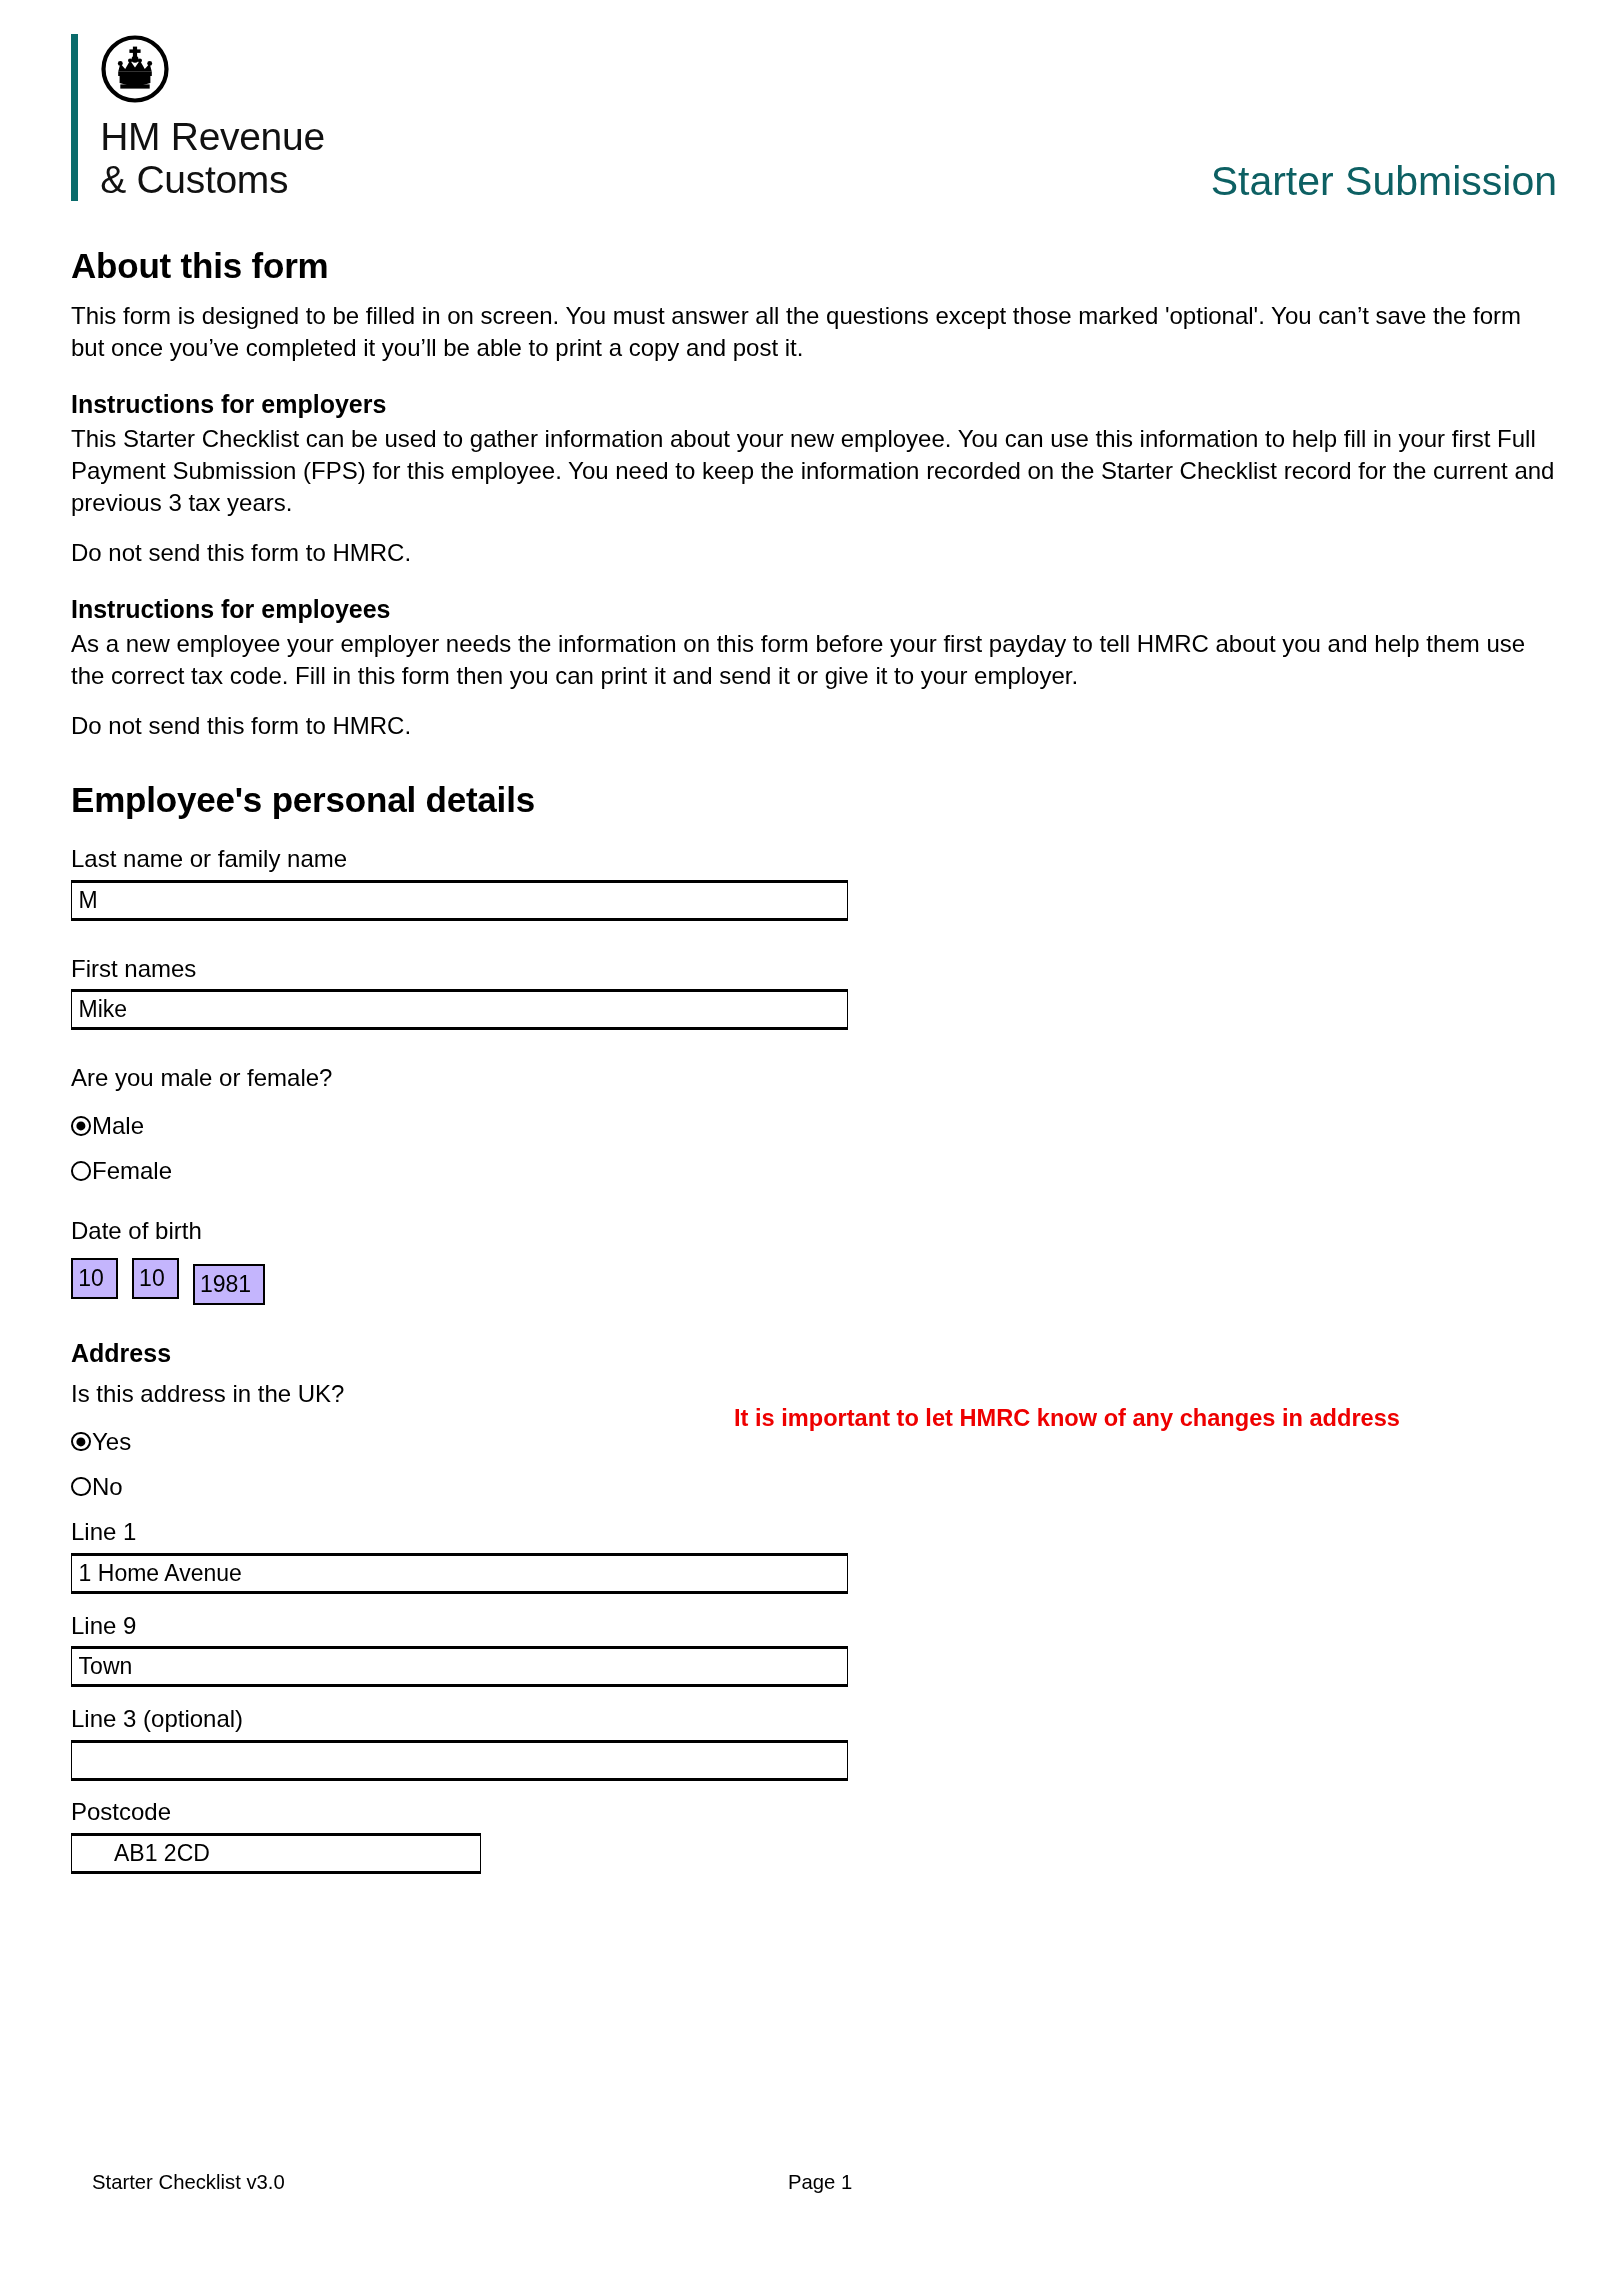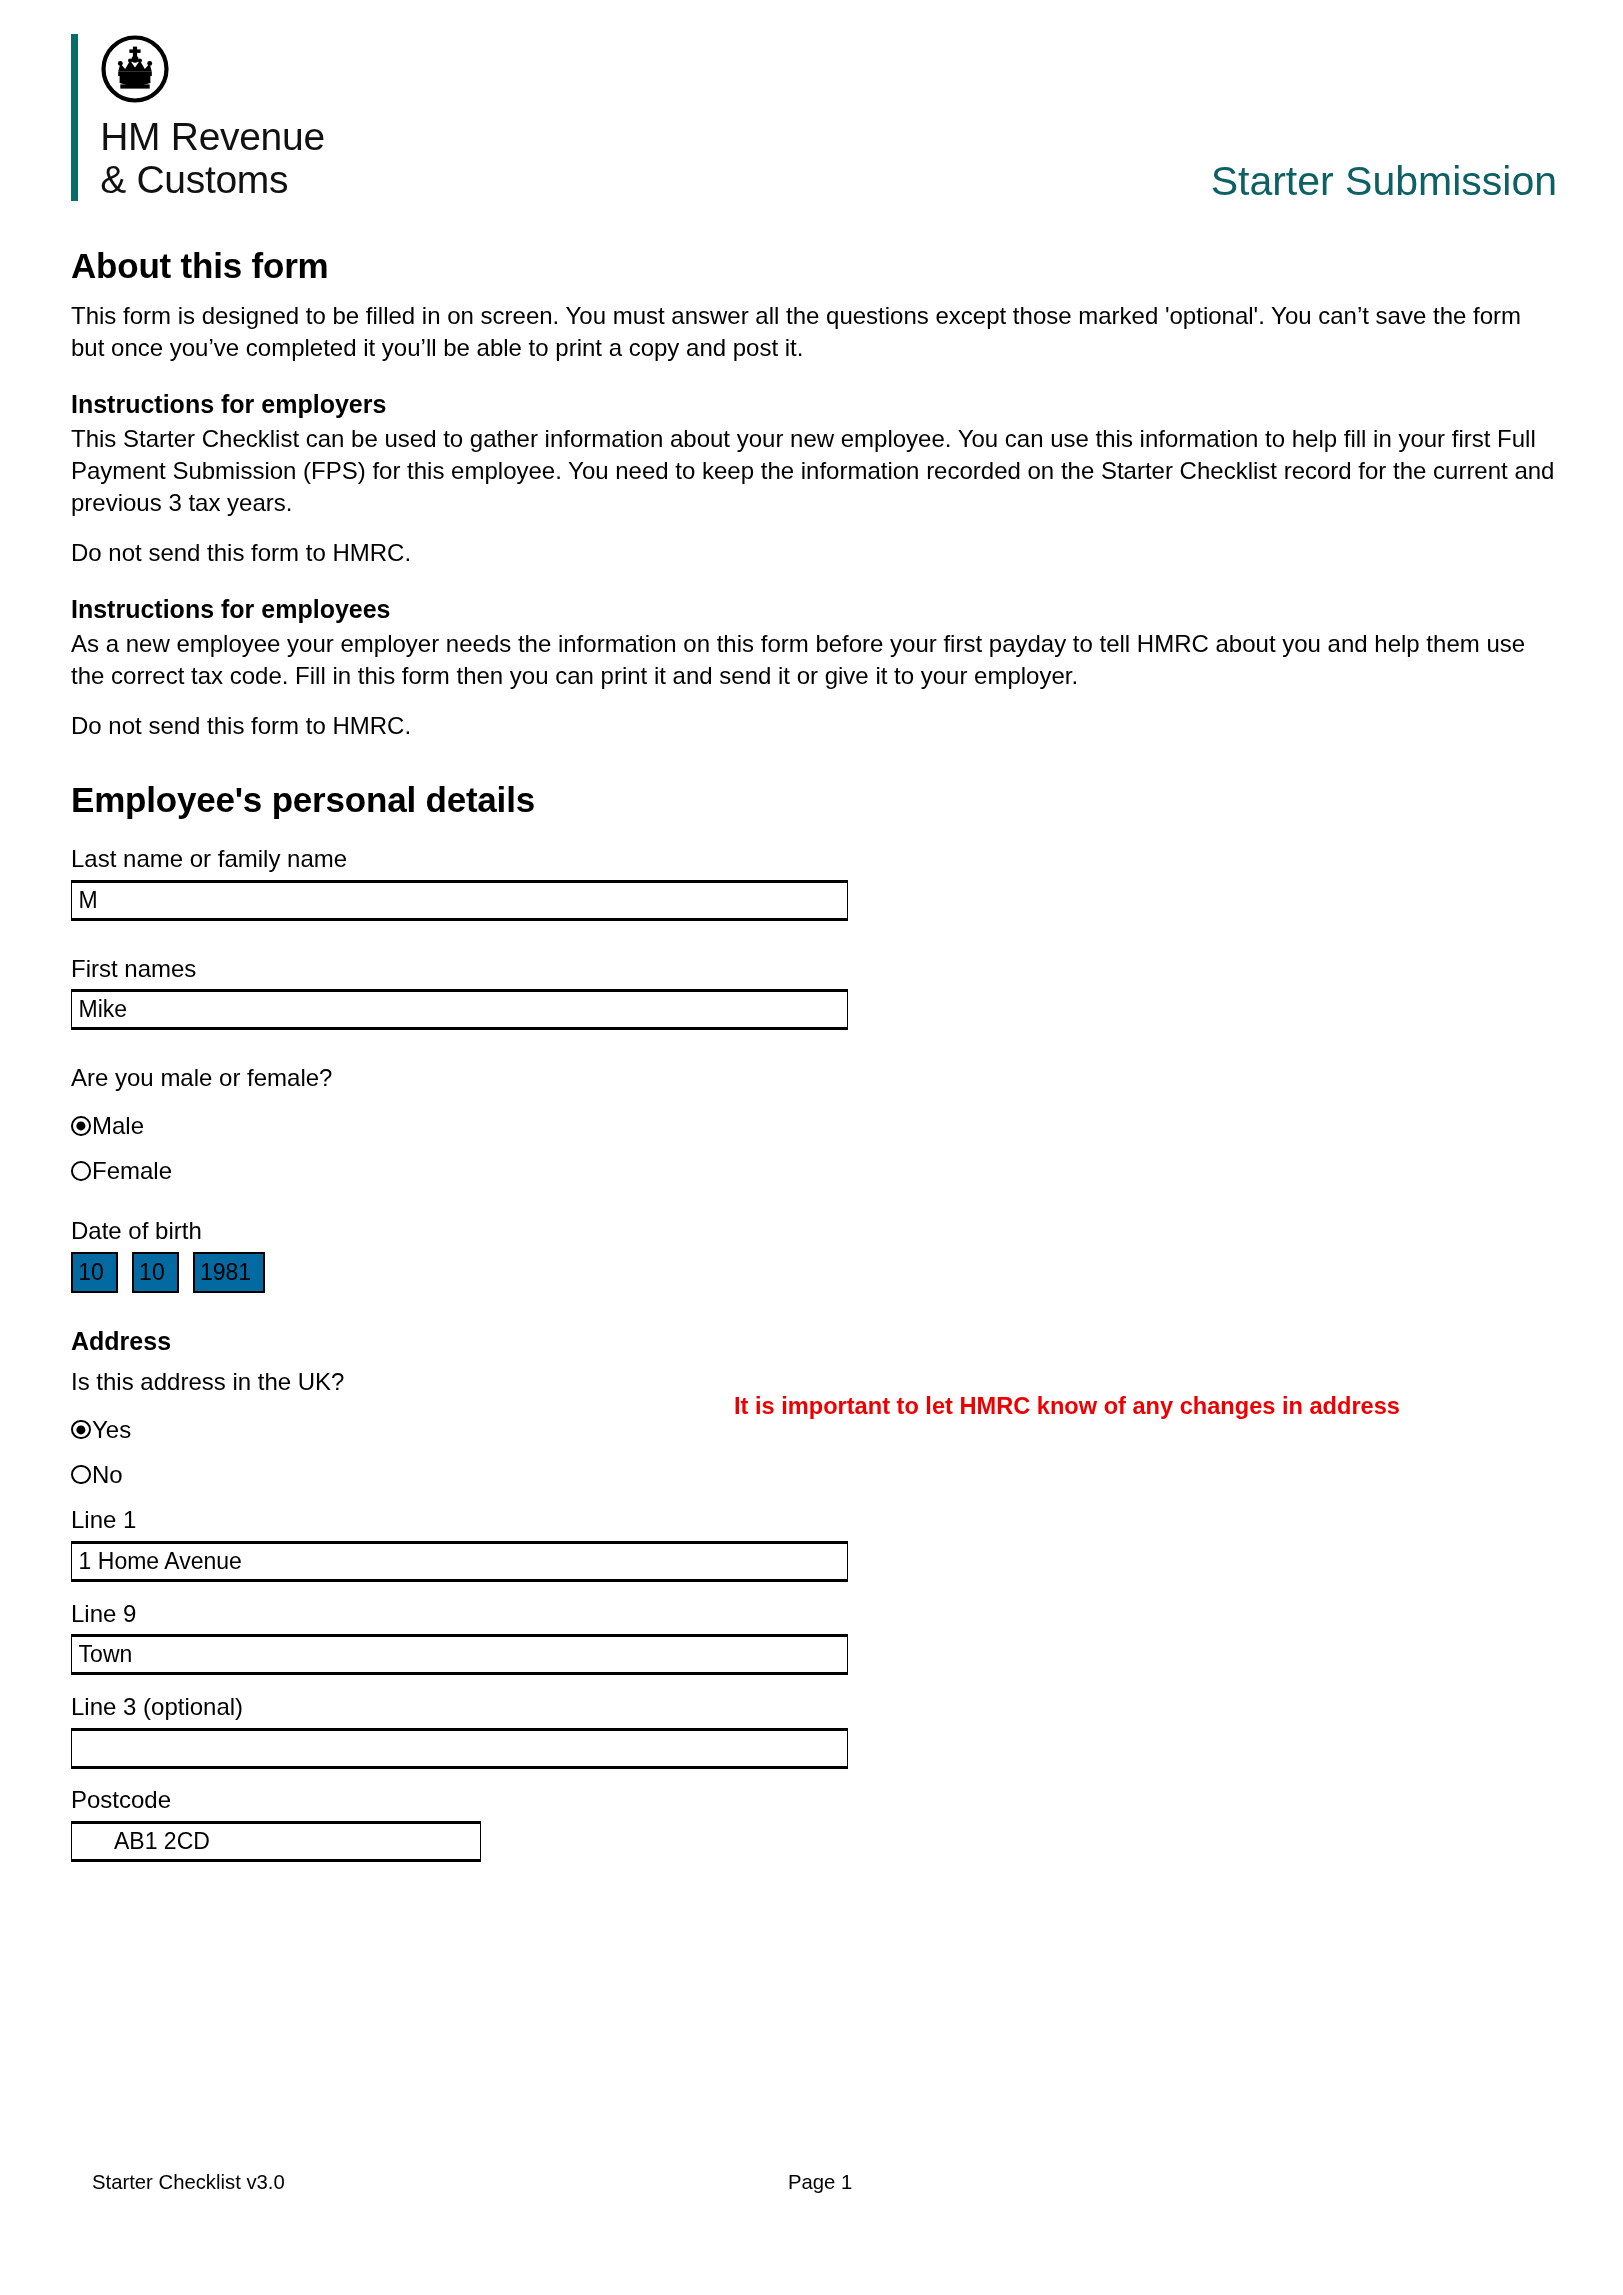--- a/index.html
+++ b/index.html
@@ -168,32 +168,32 @@
   
   .dob-row {
     display: flex;
     align-items: center;
     gap: 13.8px;
     margin-top: 3.9px;
   }
   .dob-box {
     box-sizing: border-box;
     border: 2.6px solid #000000;
-    background: #0369a1;
+    background: #c4b5fd;
     font-size: 23px;
     font-family: "Liberation Sans", sans-serif;
     height: 41px;
     display: flex;
     align-items: center;
     padding: 0 5.3px;
     color: #000000;
     outline: none;
   }
   .dob-day, .dob-month { width: 47px; }
-  .dob-year { width: 72px; }
+  .dob-year { width: 72px; margin-top: 12px; }
 
   
   .address-row {
     display: flex;
     align-items: flex-start;
   }
   .address-left { width: 591px; flex: 0 0 auto; }
   .address-warning {
     color: #ee0000;
     font-size: 23.6px;

